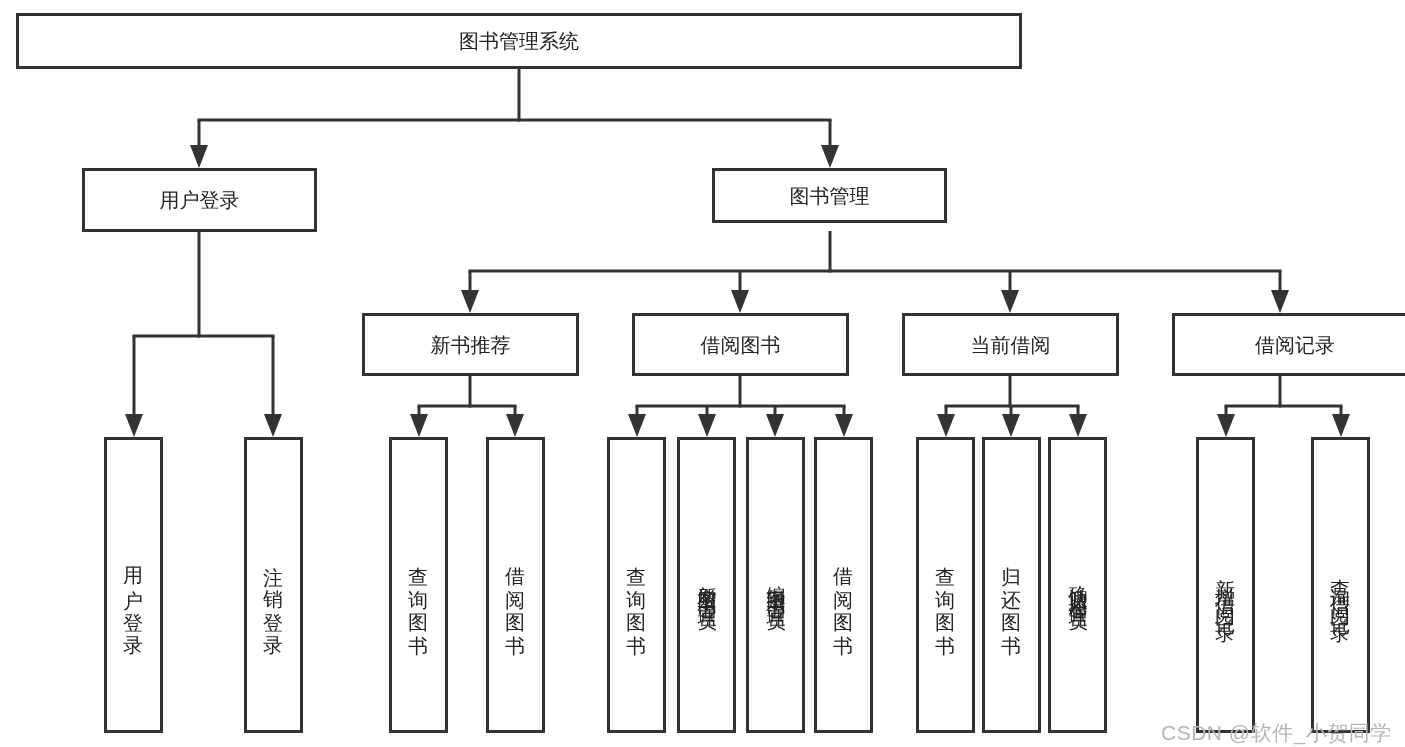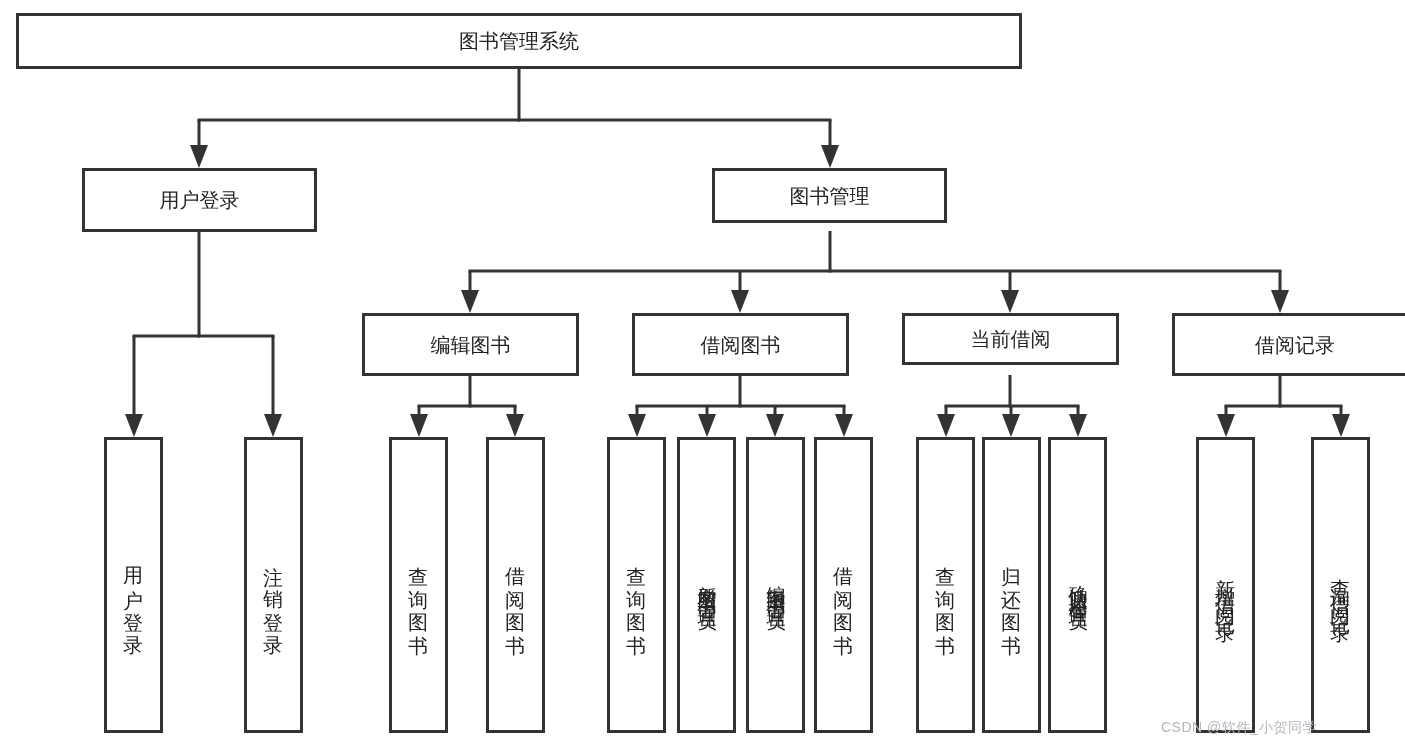--- a/index.html
+++ b/index.html
@@ -28,21 +28,21 @@
   
   .vt{writing-mode:vertical-rl;}
   .vt4{letter-spacing:1.15em;padding-top:1.15em;}
   .vt6{letter-spacing:0.45em;padding-top:0.45em;}
   .vt9{letter-spacing:0.2em;padding-top:0.2em;font-size:19px;}
   .watermark{
     position:absolute;
     left:1161px;top:719px;
     z-index:3;
     color:var(--watermark,#b3b7bd);
-    font-size:14px;
+    font-size:21px;
     letter-spacing:0.5px;
     white-space:nowrap;
   }
 </style>
 </head>
 <body>
 
 <div class="stage">
 
   <svg class="connectors" width="1405" height="747" viewBox="0 0 1405 747">
@@ -116,26 +116,26 @@
   </div>
 
   <div class="box" style="left:82px;top:168px;width:235px;height:64px">
     <span class="lbl">用户登录</span>
   </div>
   <div class="box" style="left:712px;top:168px;width:235px;height:55px">
     <span class="lbl">图书管理</span>
   </div>
 
   <div class="box" style="left:362px;top:313px;width:217px;height:63px">
-    <span class="lbl">编辑图书</span>
+    <span class="lbl">新书推荐</span>
   </div>
   <div class="box" style="left:632px;top:313px;width:217px;height:63px">
     <span class="lbl">借阅图书</span>
   </div>
-  <div class="box" style="left:902px;top:313px;width:217px;height:52px">
+  <div class="box" style="left:902px;top:313px;width:217px;height:63px">
     <span class="lbl">当前借阅</span>
   </div>
   <div class="box" style="left:1172px;top:313px;width:246px;height:63px">
     <span class="lbl">借阅记录</span>
   </div>
 
   <div class="box" style="left:104px;top:437px;width:59px;height:296px">
     <span class="lbl vt vt4">用户登录</span>
   </div>
   <div class="box" style="left:244px;top:437px;width:59px;height:296px">

